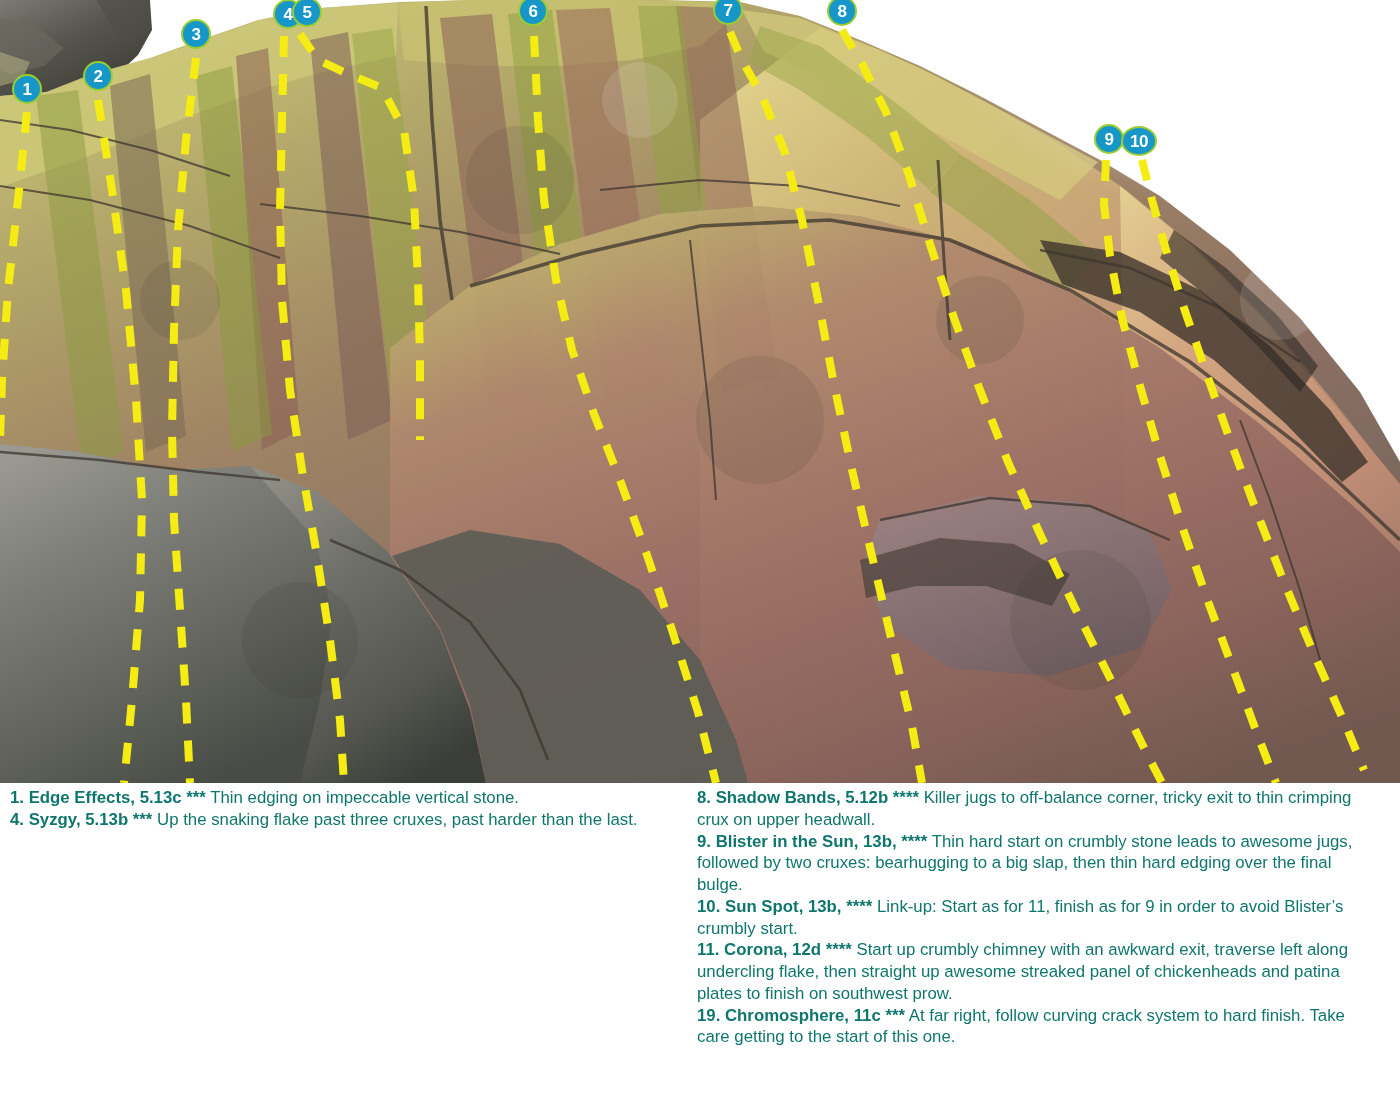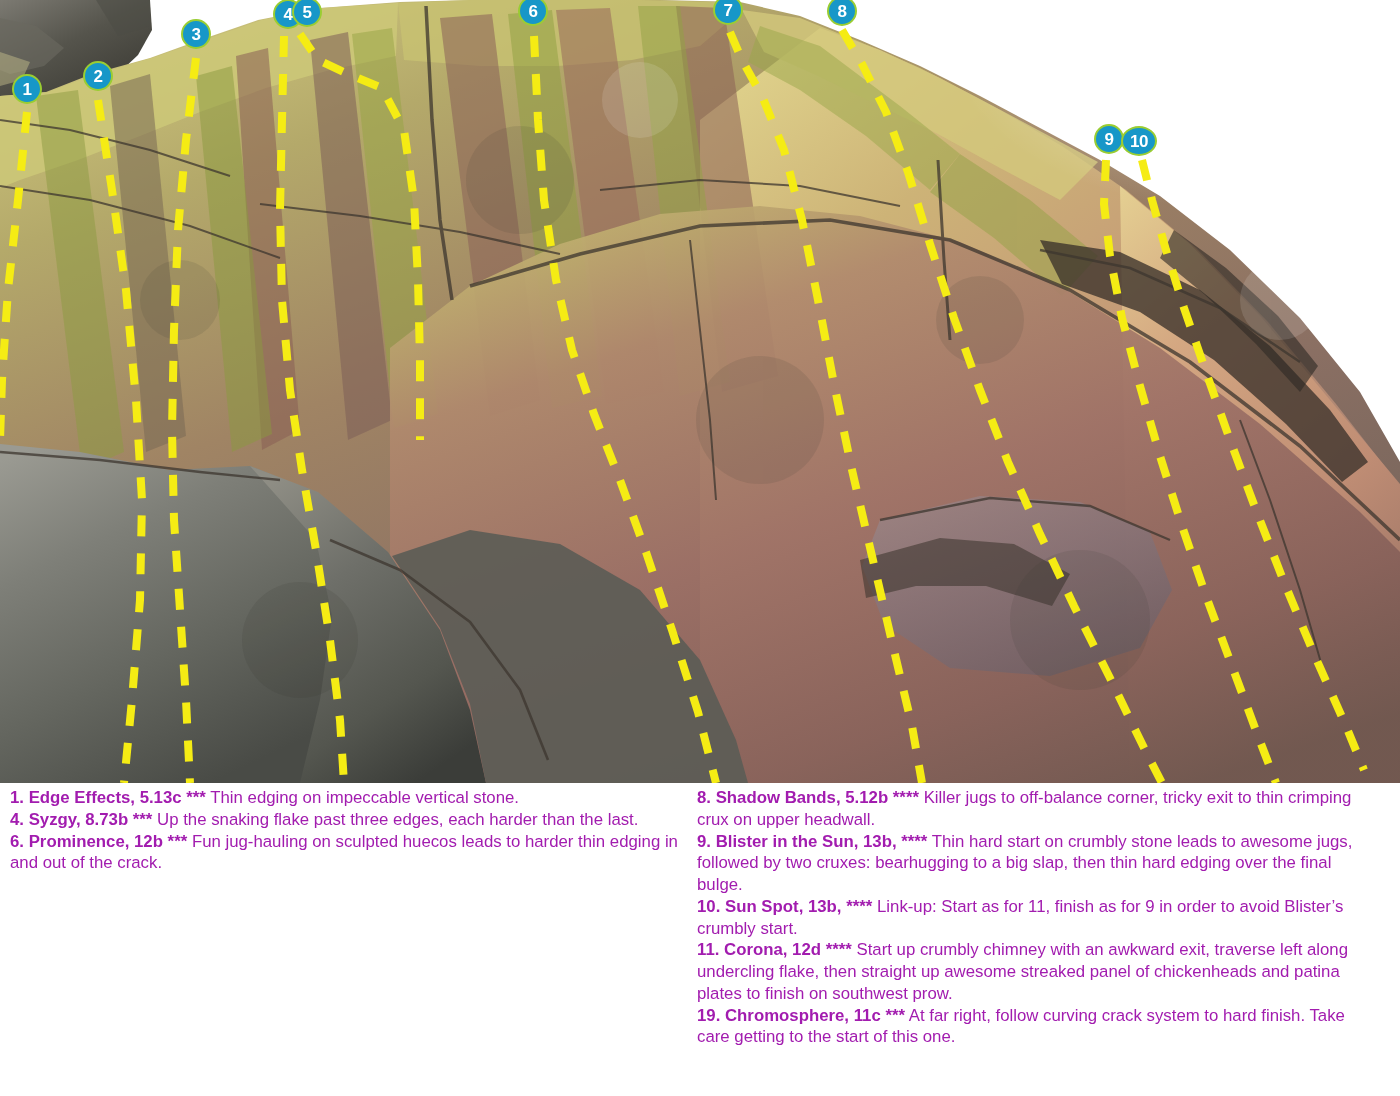--- a/index.html
+++ b/index.html
@@ -13,21 +13,21 @@
   
   .marker{position:absolute;width:30px;height:30px;border-radius:50%;
     background:#1797c8;border:2.5px solid #9acd32;box-sizing:border-box;
     display:flex;align-items:center;justify-content:center;
     color:#ffffff;font-size:17px;font-weight:700;line-height:1;
     font-family:"Liberation Sans",sans-serif;letter-spacing:-0.5px;}
   .marker.wide{width:36px;}
 
   
   #desc{position:absolute;left:0;top:783px;width:1400px;height:313px;background:#fff;}
-  .col{position:absolute;top:4px;font-size:16.8px;line-height:1.295;color:#a21caf;
+  .col{position:absolute;top:4px;font-size:16.8px;line-height:1.295;color:#0f766e;
        font-family:"Liberation Sans",sans-serif;}
   #col-left{left:10px;width:692px;}
   #col-right{left:697px;width:668px;}
   .route{margin:0 0 0 0;text-indent:0;}
   .route .rname{font-weight:700;}
   .route .rdesc{font-weight:400;}
 </style>
 </head>
 <body>
 
@@ -212,22 +212,21 @@
     <div class="marker" style="left:713px;top:-5px;">7</div>
     <div class="marker" style="left:827px;top:-4px;">8</div>
     <div class="marker" style="left:1094px;top:124px;">9</div>
     <div class="marker wide" style="left:1121px;top:126px;">10</div>
   </div>
 
   <div id="desc">
 
     <div class="col" id="col-left">
       <p class="route"><span class="rname">1. Edge Effects, 5.13c ***</span><span class="rdesc"> Thin edging on impeccable vertical stone.</span></p>
-      <p class="route"><span class="rname">4. Syzgy, 8.73b ***</span><span class="rdesc"> Up the snaking flake past three edges, each harder than the last.</span></p>
-      <p class="route"><span class="rname">6. Prominence, 12b ***</span><span class="rdesc"> Fun jug-hauling on sculpted huecos leads to harder thin edging in and out of the crack.</span></p>
+      <p class="route"><span class="rname">4. Syzgy, 5.13b ***</span><span class="rdesc"> Up the snaking flake past three cruxes, past harder than the last.</span></p>
     </div>
 
     <div class="col" id="col-right">
       <p class="route"><span class="rname">8. Shadow Bands, 5.12b ****</span><span class="rdesc"> Killer jugs to off-balance corner, tricky exit to thin crimping crux on upper headwall.</span></p>
       <p class="route"><span class="rname">9. Blister in the Sun, 13b, ****</span><span class="rdesc"> Thin hard start on crumbly stone leads to awesome jugs, followed by two cruxes: bearhugging to a big slap, then thin hard edging over the final bulge.</span></p>
       <p class="route"><span class="rname">10. Sun Spot, 13b, ****</span><span class="rdesc"> Link-up: Start as for 11, finish as for 9 in order to avoid Blister’s crumbly start.</span></p>
       <p class="route"><span class="rname">11. Corona, 12d ****</span><span class="rdesc"> Start up crumbly chimney with an awkward exit, traverse left along undercling flake, then straight up awesome streaked panel of chickenheads and patina plates to finish on southwest prow.</span></p>
       <p class="route"><span class="rname">19. Chromosphere, 11c ***</span><span class="rdesc"> At far right, follow curving crack system to hard finish.  Take care getting to the start of this one.</span></p>
     </div>
 

